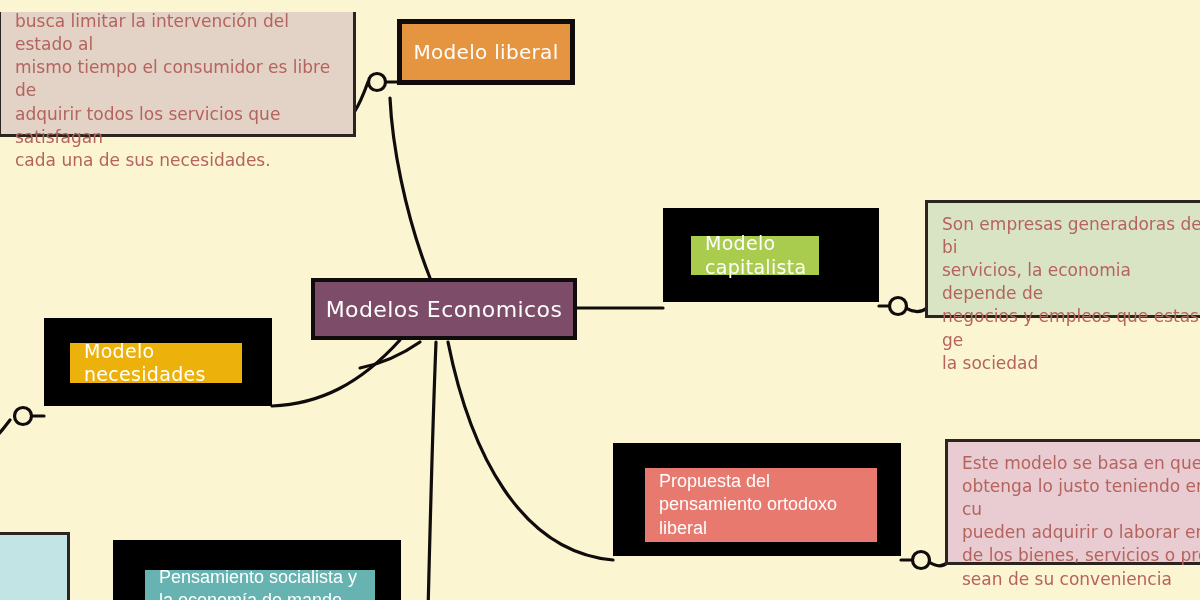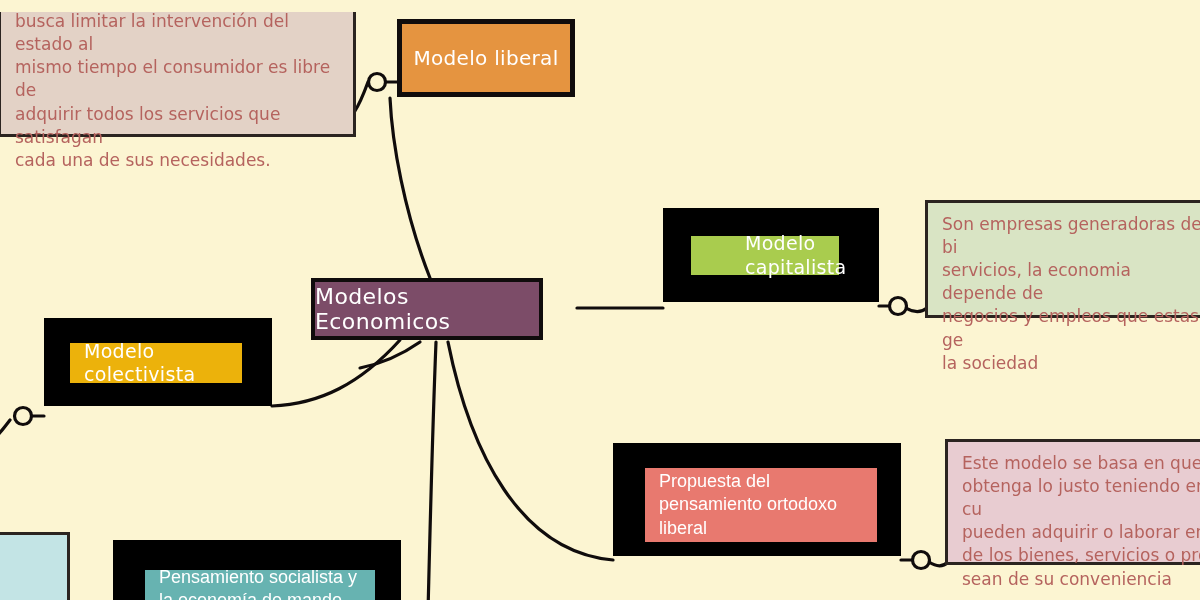--- a/index.html
+++ b/index.html
@@ -69,21 +69,21 @@
   }
   .sans {
     font-family: "Liberation Sans", sans-serif;
     font-size: 18px;
   }
 
   
   #root-node {
     left: 311px;
     top: 266px;
-    width: 232px;
+    width: 266px;
     height: 62px;
     background: #7c4c68;
     border: 4px solid #100c0c;
     display: flex;
     align-items: center;
     justify-content: center;
     color: #ffffff;
     font-size: 22px;
     letter-spacing: 0.4px;
   }
@@ -129,32 +129,32 @@
     width: 132px;
     height: 110px;
     background: #c3e4e5;
   }
 
   
   #node-liberal {
     left: 397px;
     top: 7px;
     width: 178px;
-    height: 78px;
+    height: 66px;
     background: #e59440;
     border: 5px solid #100c0c;
     display: flex;
     align-items: center;
     justify-content: center;
     color: #ffffff;
     font-size: 20px;
   }
 
   #plate-capitalista { left: 663px; top: 196px; width: 216px; height: 94px; }
-  #chip-capitalista  { left: 691px; top: 224px; width: 148px; height: 39px; background: #a9cc4e; padding-left: 40px; }
+  #chip-capitalista  { left: 691px; top: 224px; width: 128px; height: 39px; background: #a9cc4e; }
 
   #plate-colectivista { left: 44px; top: 306px; width: 228px; height: 88px; }
   #chip-colectivista  { left: 70px; top: 331px; width: 172px; height: 40px; background: #ecb20b; }
 
   #plate-ortodoxo { left: 613px; top: 431px; width: 288px; height: 113px; }
   #chip-ortodoxo  { left: 645px; top: 456px; width: 232px; height: 74px; background: #e8796f; }
 
   #plate-socialista { left: 113px; top: 528px; width: 288px; height: 90px; }
   #chip-socialista  { left: 145px; top: 558px; width: 230px; height: 62px; background: #67b3b1; }
 
@@ -227,21 +227,21 @@
     <span>Modelo liberal</span>
   </div>
 
   <div class="plate" id="plate-capitalista"></div>
   <div class="chip hand" id="chip-capitalista">
     <span class="chip-label">Modelo capitalista</span>
   </div>
 
   <div class="plate" id="plate-colectivista"></div>
   <div class="chip hand" id="chip-colectivista">
-    <span class="chip-label">Modelo colectivista</span>
+    <span class="chip-label">Modelo necesidades</span>
   </div>
 
   <div class="plate" id="plate-ortodoxo"></div>
   <div class="chip sans" id="chip-ortodoxo">
     <span class="chip-label two-line">Propuesta del pensamiento ortodoxo liberal</span>
   </div>
 
   <div class="plate" id="plate-socialista"></div>
   <div class="chip sans" id="chip-socialista">
     <span class="chip-label two-line">Pensamiento socialista y la economía de mando central</span>

